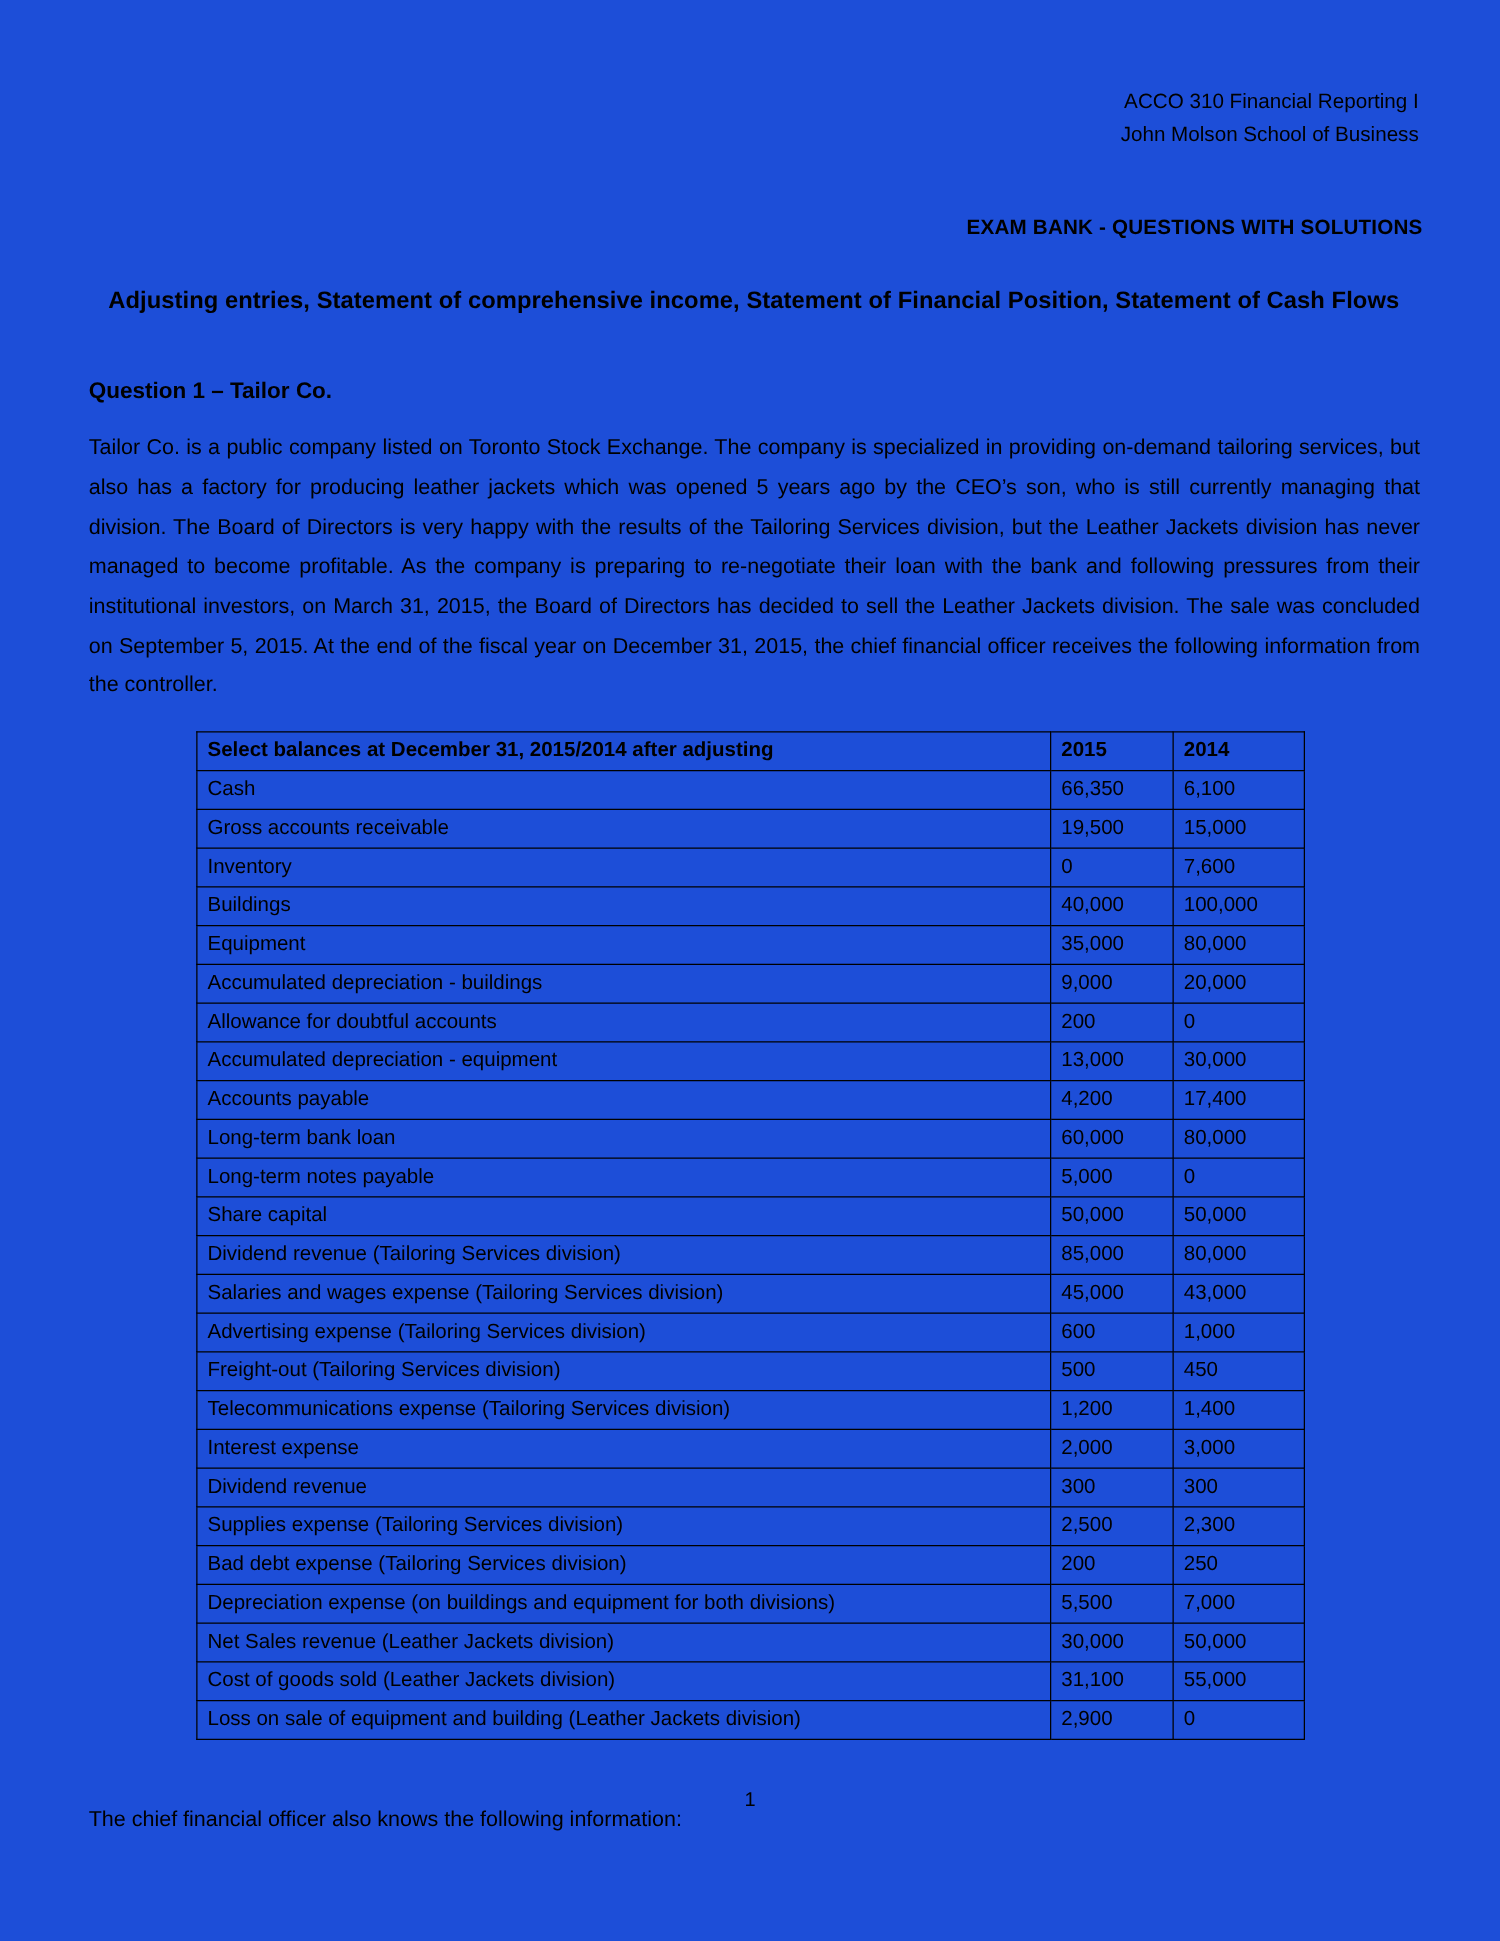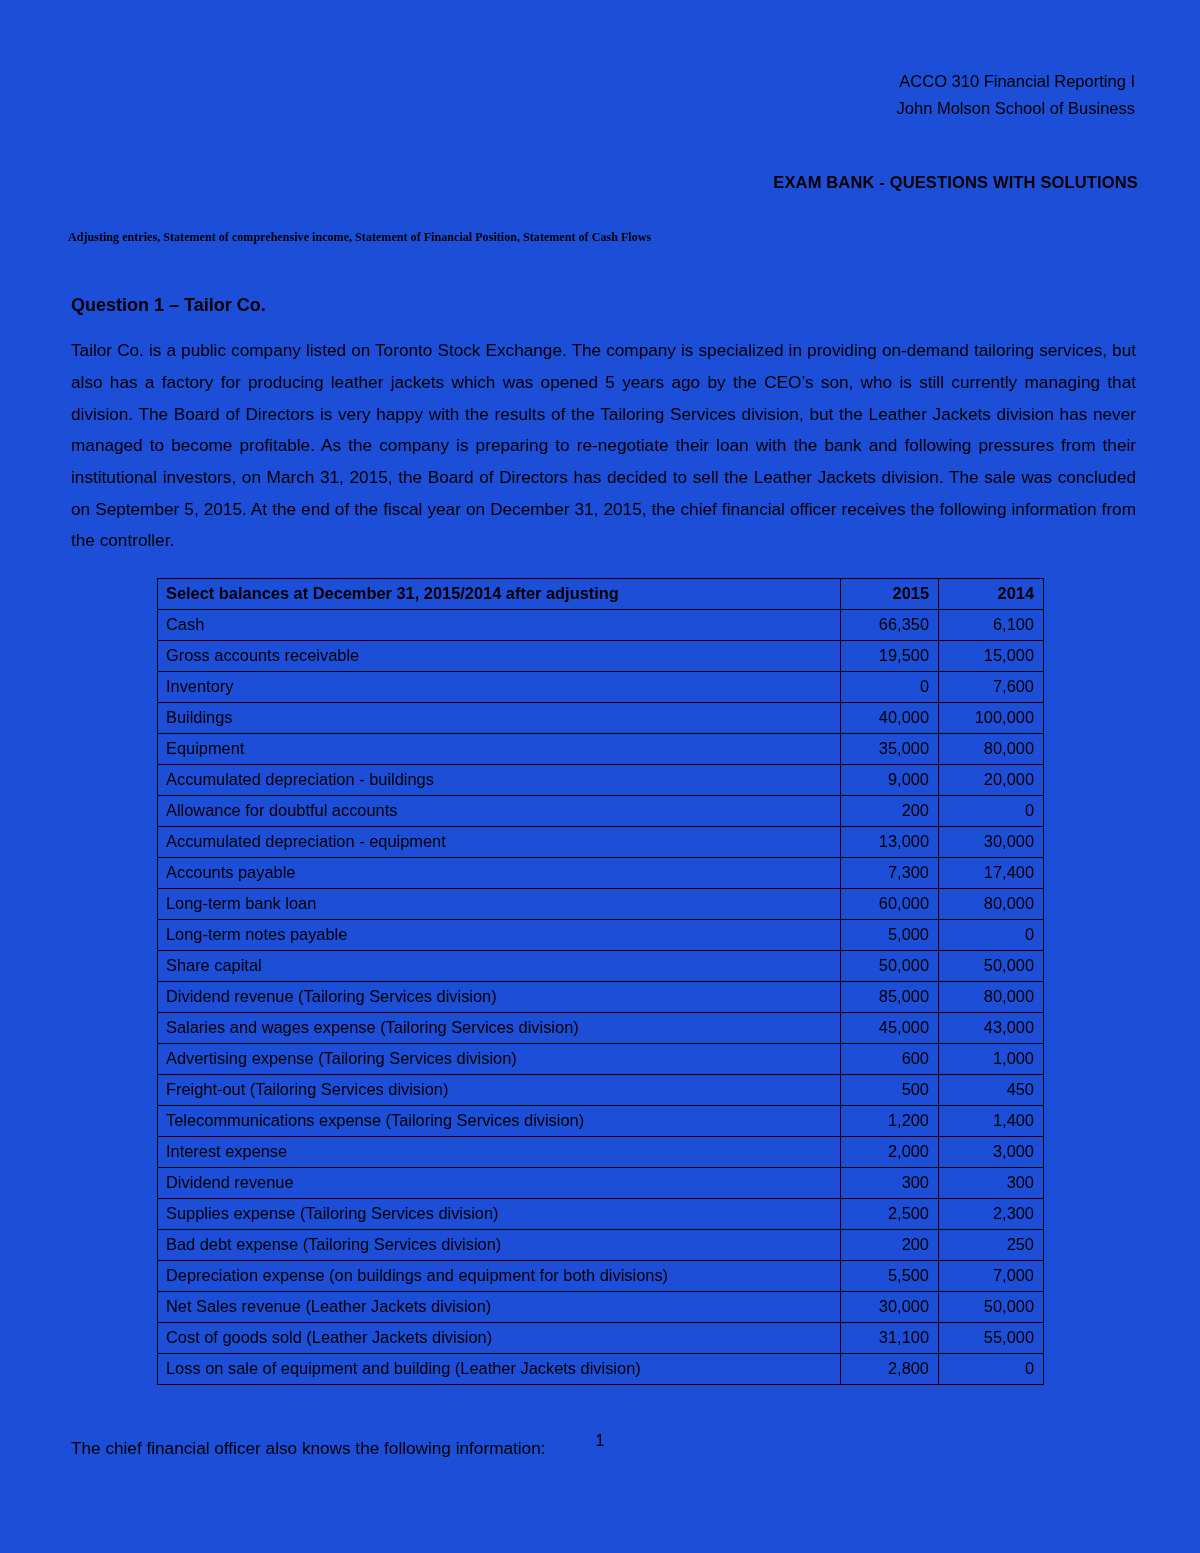--- a/index.html
+++ b/index.html
@@ -33,26 +33,25 @@
 
   
   .title-main {
     text-align: right;
     font-weight: bold;
     font-size: 16.5px;
     margin-top: 52px;
     letter-spacing: 0.15px;
   }
   .title-sub {
-    text-align: left;
-    font-weight: bold;
-    font-size: 12px;
+    text-align: center;
+    font-weight: bold;
+    font-size: 19px;
     margin-top: 38px;
     letter-spacing: 0.05px;
-    font-family: Liberation Serif, serif;
   }
 
   
   .question-heading {
     font-weight: bold;
     font-size: 18px;
     margin-top: 50px;
     margin-left: 3px;
   }
 
@@ -88,21 +87,21 @@
     height: 20px;
     vertical-align: middle;
     box-sizing: border-box;
   }
   .balances-table th {
     font-weight: bold;
     text-align: left;
   }
   .balances-table th.num,
   .balances-table td.num {
-    text-align: right;
+    text-align: left;
     padding-right: 9px;
   }
   .balances-table td.label {
     text-align: left;
     font-weight: normal;
   }
 
   
   .closing-line {
     font-size: 17.2px;
@@ -185,21 +184,21 @@
           <td class="num">200</td>
           <td class="num">0</td>
         </tr>
         <tr>
           <td class="label">Accumulated depreciation - equipment</td>
           <td class="num">13,000</td>
           <td class="num">30,000</td>
         </tr>
         <tr>
           <td class="label">Accounts payable</td>
-          <td class="num">7,300</td>
+          <td class="num">4,200</td>
           <td class="num">17,400</td>
         </tr>
         <tr>
           <td class="label">Long-term bank loan</td>
           <td class="num">60,000</td>
           <td class="num">80,000</td>
         </tr>
         <tr>
           <td class="label">Long-term notes payable</td>
           <td class="num">5,000</td>
@@ -265,21 +264,21 @@
           <td class="num">30,000</td>
           <td class="num">50,000</td>
         </tr>
         <tr>
           <td class="label">Cost of goods sold (Leather Jackets division)</td>
           <td class="num">31,100</td>
           <td class="num">55,000</td>
         </tr>
         <tr>
           <td class="label">Loss on sale of equipment and building (Leather Jackets division)</td>
-          <td class="num">2,800</td>
+          <td class="num">2,900</td>
           <td class="num">0</td>
         </tr>
       </tbody>
   </table>
 
   <div class="closing-line">The chief financial officer also knows the following information:</div>
 
   <div class="page-number">1</div>
 </div>
 

